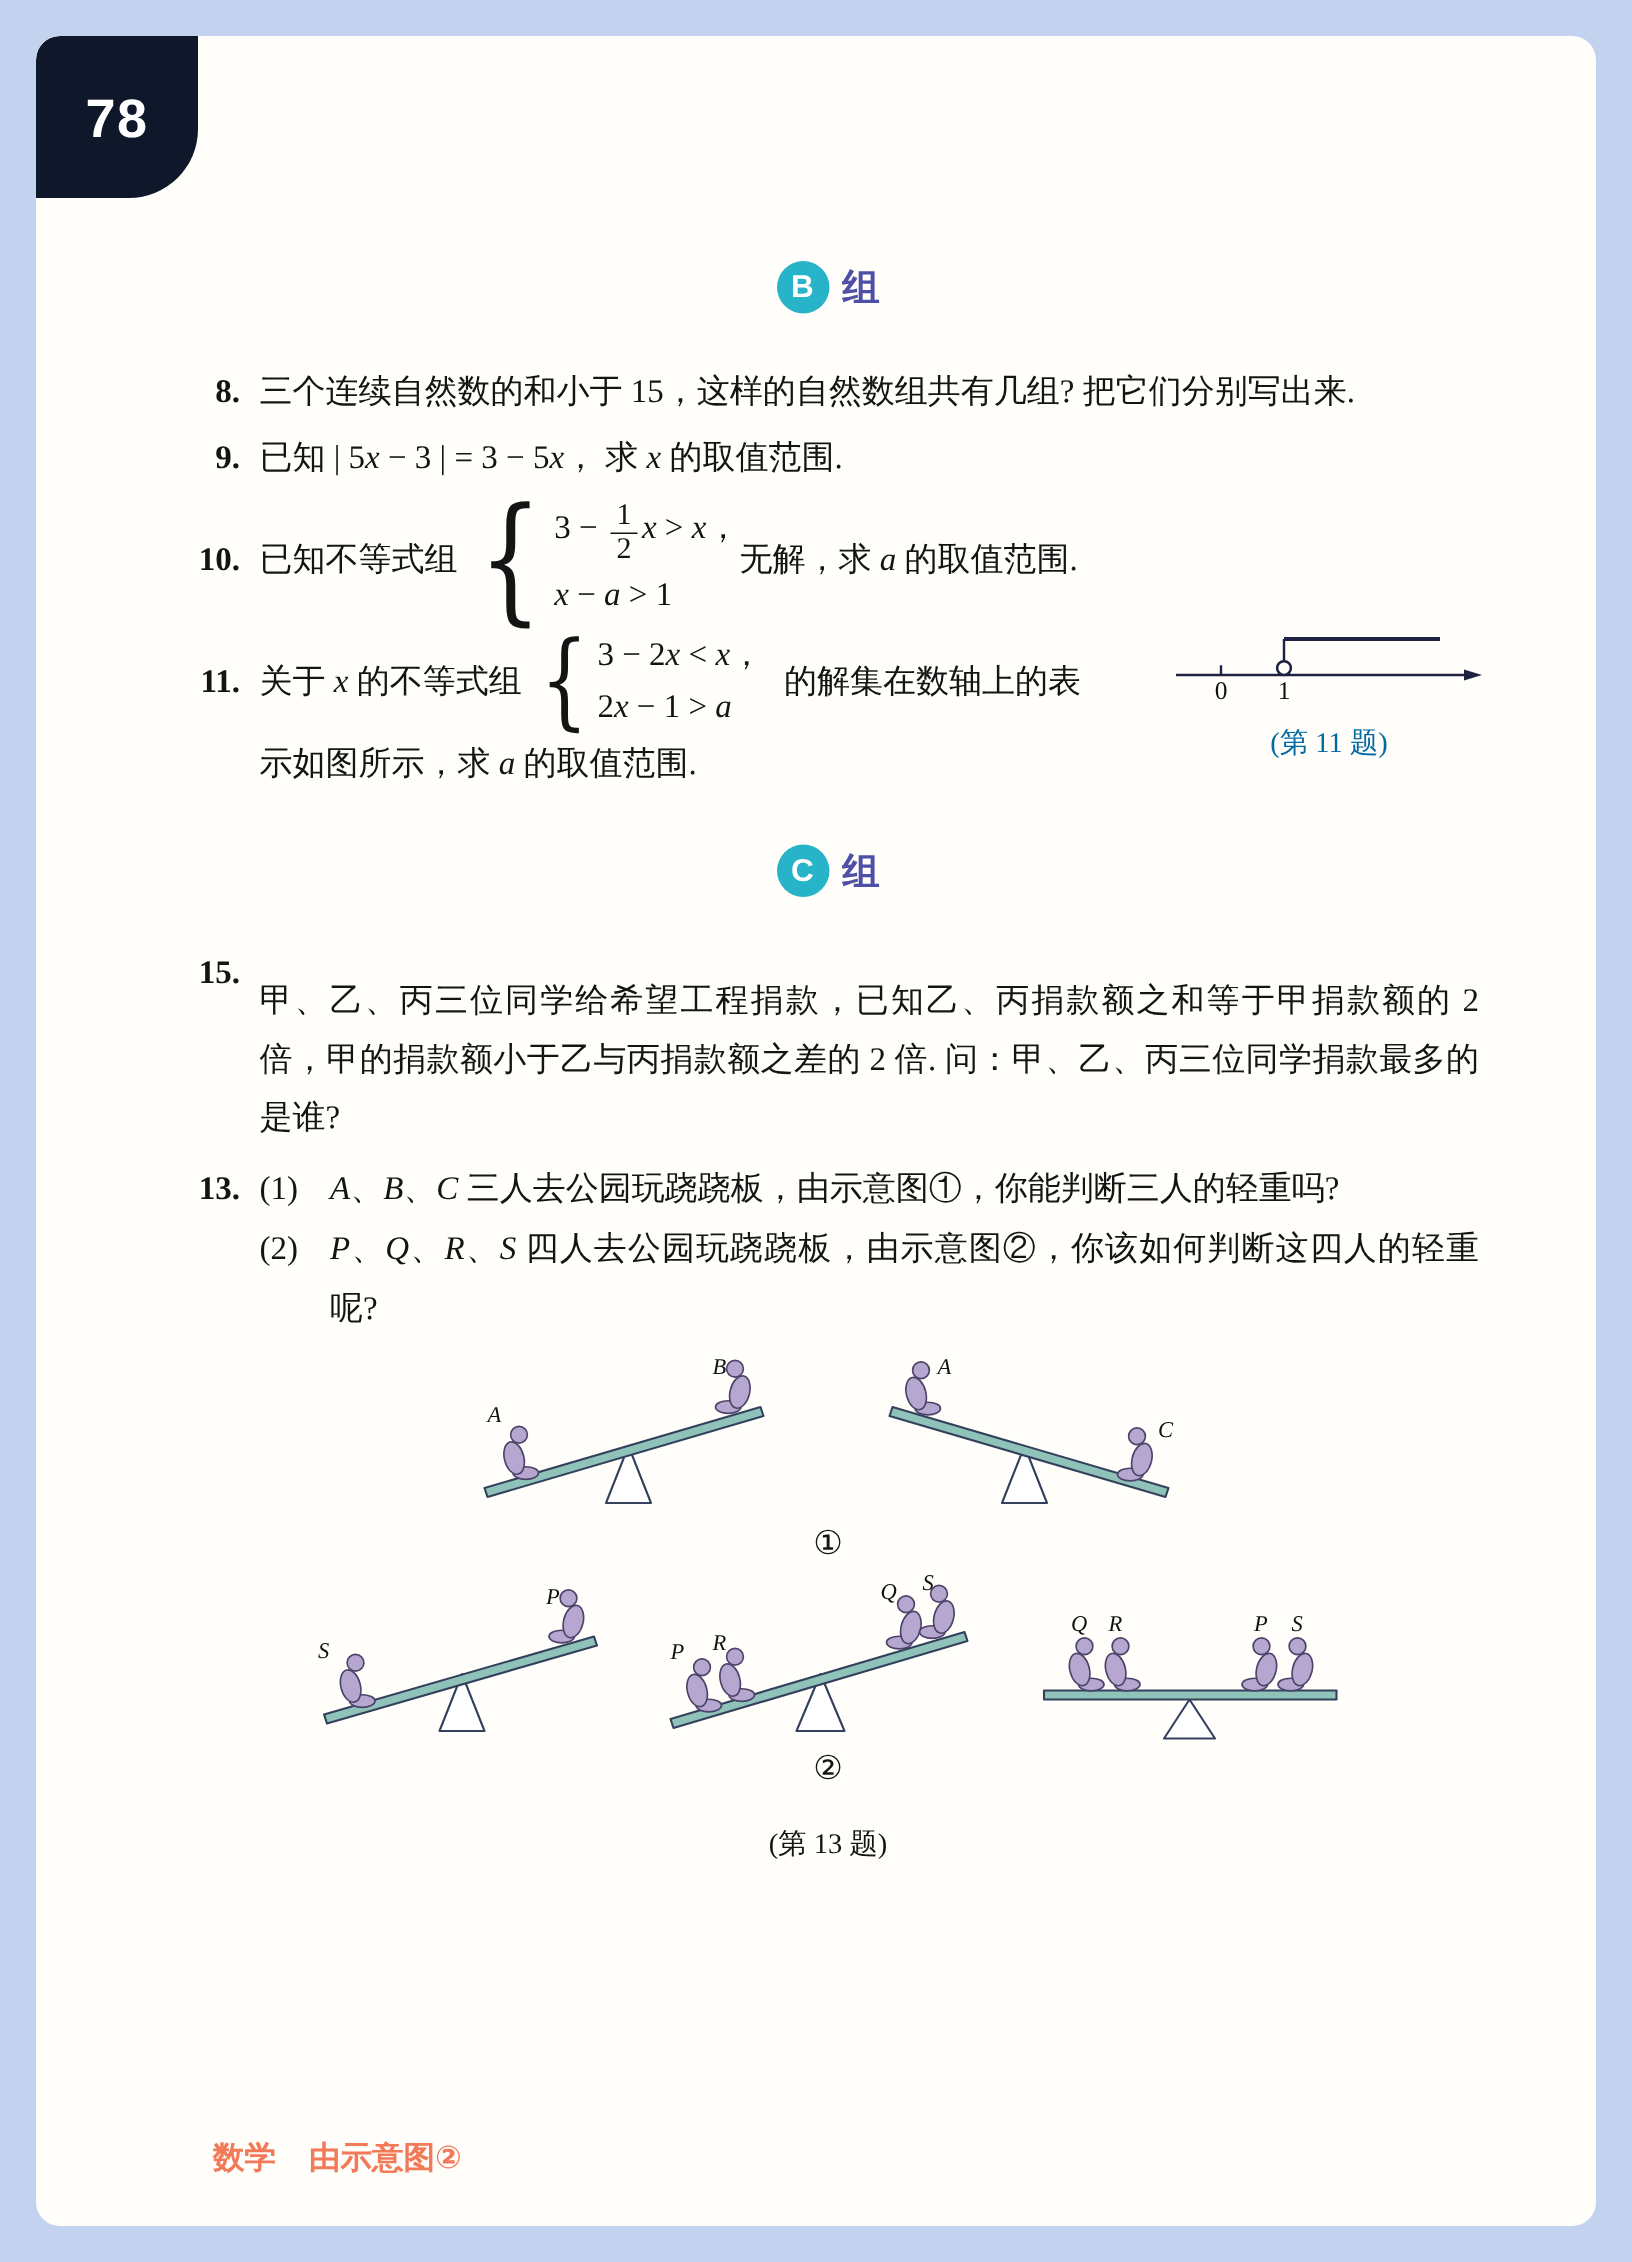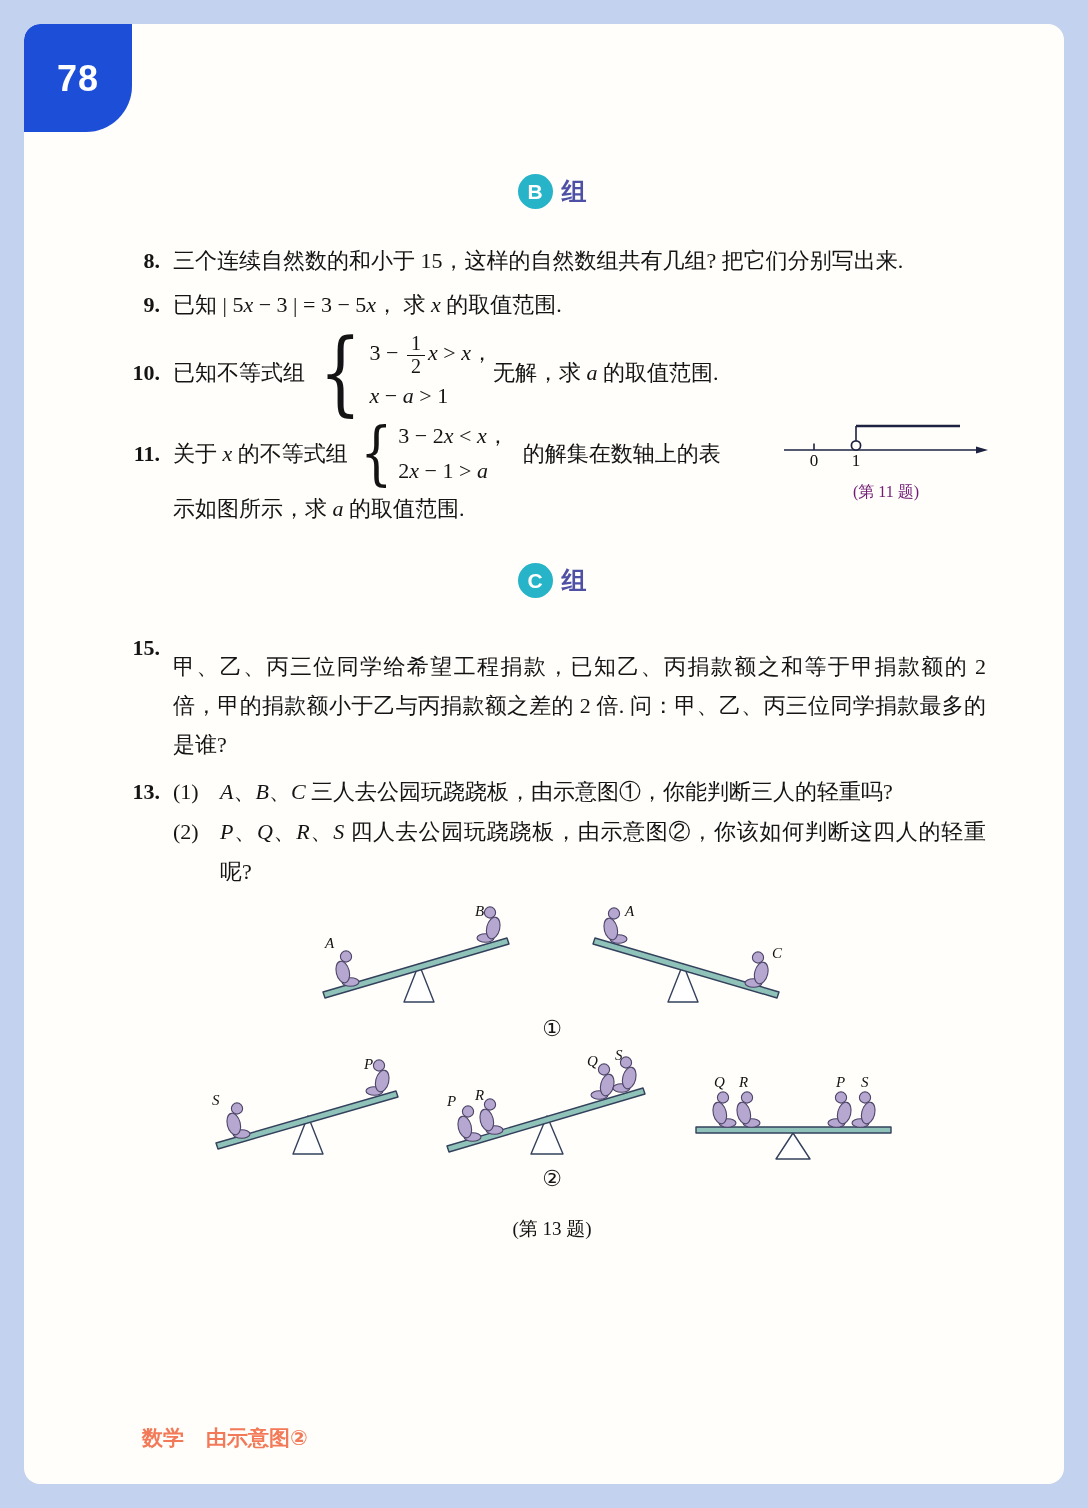--- a/index.html
+++ b/index.html
@@ -13,21 +13,21 @@
   .page{
     position:absolute;left:24px;top:24px;
     width:1040px;height:1460px;
     background:#fffefa;
     border-radius:16px;
     overflow:hidden;
   }
   .page-tab{
     position:absolute;left:0;top:0;
     width:108px;height:108px;
-    background:#1d4ed8;
+    background:#0f172a;
     border-radius:16px 0 46px 0;
     display:flex;justify-content:center;
   }
   .page-tab span{
     margin-top:34px;
     font-family:"Liberation Sans","DejaVu Sans",sans-serif;
     font-weight:bold;font-size:36px;color:#ffffff;letter-spacing:1px;
   }
   .content{padding:0 78px 0 94px;font-size:22px;}
   .badge-row{display:flex;justify-content:center;align-items:center;gap:9px;}
@@ -66,21 +66,21 @@
   .systail2{margin-left:14px;}
   .frac{
     display:inline-block;vertical-align:-13px;text-align:center;
     line-height:1.08;font-size:20px;margin:0 3px;
   }
   .fnum{display:block;border-bottom:1.4px solid #141414;padding:0 4px;}
   .fden{display:block;}
   .p11wrap{position:relative;margin-bottom:36px;}
   .cont-line{padding-left:55px;margin-top:4px;line-height:36px;}
   .numline-fig{position:absolute;right:-6px;top:-12px;width:212px;text-align:center;}
-  .figcap{font-size:16px;margin-top:6px;color:#701a75;}
+  .figcap{font-size:19px;margin-top:6px;color:#0369a1;}
   
   .p13sub{display:flex;line-height:40px;}
   .submark{width:38px;flex-shrink:0;margin-right:9px;}
   .subtext{flex:1;text-align:justify;}
   
   .fig13{margin-top:12px;}
   .fig-row{display:flex;justify-content:center;align-items:flex-end;}
   .fig-row1{gap:58px;}
   .fig-row2{gap:26px;margin-top:8px;}
   .fig-label{text-align:center;font-size:22px;margin-top:4px;}

